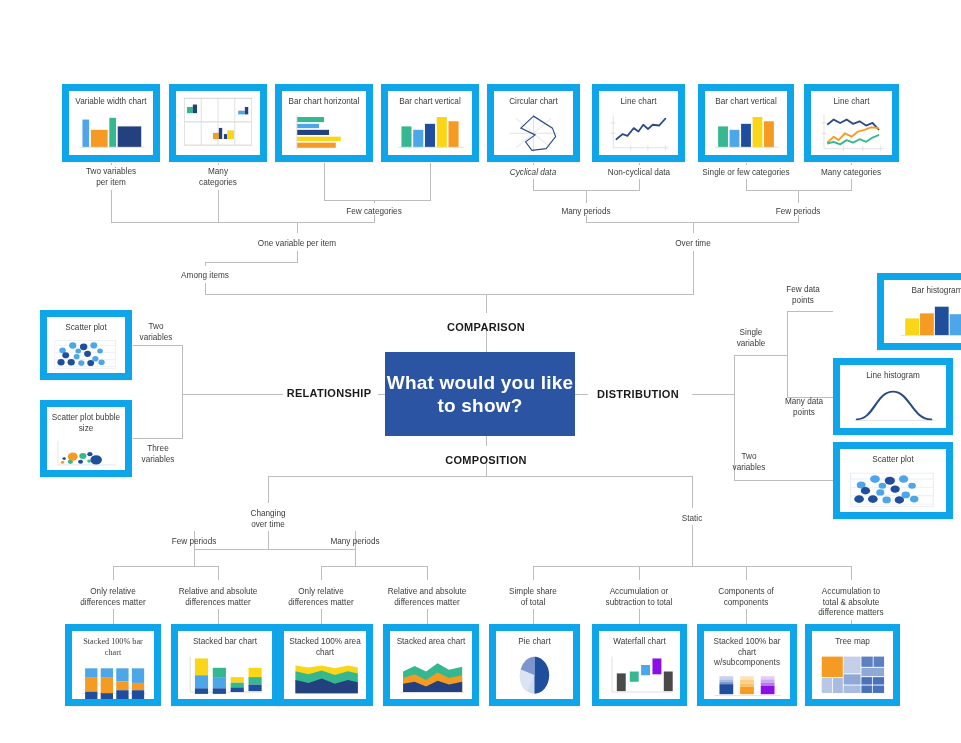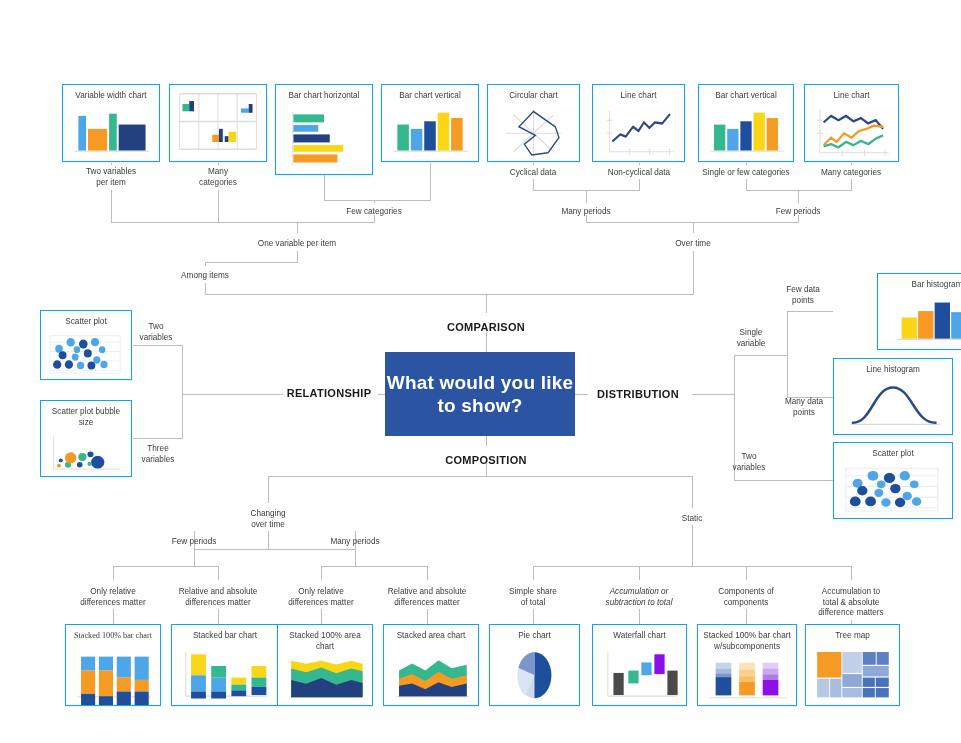--- a/index.html
+++ b/index.html
@@ -1,21 +1,21 @@
 <!DOCTYPE html>
 <html><head>
 <meta charset="utf-8">
 <style>
   html,body{margin:0;padding:0;background:#ffffff;}
   body{width:961px;height:743px;position:relative;overflow:hidden;
        font-family:"Liberation Sans","DejaVu Sans",sans-serif;color:#2b2b2b;}
   #stage{position:absolute;left:0;top:0;width:961px;height:743px;}
   svg.lines{position:absolute;left:0;top:0;width:961px;height:743px;pointer-events:none;}
 
-  .card{position:absolute;background:#fff;border:1px solid #0ea5e9;
+  .card{position:absolute;background:#fff;border:7px solid #0ea5e9;
         box-shadow:0 1px 2px rgba(0,0,0,.07);box-sizing:border-box;
         display:flex;flex-direction:column;align-items:center;}
   .card .ct{font-size:8.2px;line-height:10.5px;text-align:center;color:#3b3b3b;
             padding:6px 4px 3px 4px;width:100%;box-sizing:border-box;}
   .card .cg{flex:1;width:100%;position:relative;}
   .card .cg svg{position:absolute;left:0;top:0;width:100%;height:100%;}
 
   .lbl{position:absolute;font-size:8.2px;line-height:10.5px;color:#3b3b3b;
        text-align:center;transform:translateX(-50%);white-space:pre-line;}
 
@@ -127,21 +127,21 @@
   <div class="cat" style="left: 486px; top: 454px;">COMPOSITION</div>
 
   <div id="labels">
       <div class="lbl" style="left: 111px; top: 167px; width: 130px; margin-left: 0px;">Two variables
 per item</div>
       <div class="lbl" style="left: 218px; top: 167px; width: 130px; margin-left: 0px;">Many
 categories</div>
       <div class="lbl" style="left: 374px; top: 207px; width: 130px; margin-left: 0px;">Few categories</div>
       <div class="lbl" style="left: 297px; top: 239px; width: 130px; margin-left: 0px;">One variable per item</div>
       <div class="lbl" style="left: 205px; top: 271px; width: 130px; margin-left: 0px;">Among items</div>
-      <div class="lbl" style="left: 533px; top: 168px; width: 130px; margin-left: 0px;">Cyclical data</div>
+      <div class="lbl" style="left: 533px; top: 168px; width: 130px; margin-left: 0px; font-style: italic;">Cyclical data</div>
       <div class="lbl" style="left: 639px; top: 168px; width: 130px; margin-left: 0px;">Non-cyclical data</div>
       <div class="lbl" style="left: 746px; top: 168px; width: 130px; margin-left: 0px;">Single or few categories</div>
       <div class="lbl" style="left: 851px; top: 168px; width: 130px; margin-left: 0px;">Many categories</div>
       <div class="lbl" style="left: 586px; top: 207px; width: 130px; margin-left: 0px;">Many periods</div>
       <div class="lbl" style="left: 798px; top: 207px; width: 130px; margin-left: 0px;">Few periods</div>
       <div class="lbl" style="left: 693px; top: 239px; width: 130px; margin-left: 0px;">Over time</div>
       <div class="lbl" style="left: 156px; top: 322px; width: 130px; margin-left: 0px;">Two
 variables</div>
       <div class="lbl" style="left: 158px; top: 444px; width: 130px; margin-left: 0px;">Three
 variables</div>
@@ -161,21 +161,21 @@
       <div class="lbl" style="left: 113px; top: 587px; width: 130px; margin-left: 0px;">Only relative
 differences matter</div>
       <div class="lbl" style="left: 218px; top: 587px; width: 130px; margin-left: 0px;">Relative and absolute
 differences matter</div>
       <div class="lbl" style="left: 321px; top: 587px; width: 130px; margin-left: 0px;">Only relative
 differences matter</div>
       <div class="lbl" style="left: 427px; top: 587px; width: 130px; margin-left: 0px;">Relative and absolute
 differences matter</div>
       <div class="lbl" style="left: 533px; top: 587px; width: 130px; margin-left: 0px;">Simple share
 of total</div>
-      <div class="lbl" style="left: 639px; top: 587px; width: 130px; margin-left: 0px; font-style: italic;">Accumulation or
+      <div class="lbl" style="left: 639px; top: 587px; width: 130px; margin-left: 0px;">Accumulation or
 subtraction to total</div>
       <div class="lbl" style="left: 746px; top: 587px; width: 130px; margin-left: 0px;">Components of
 components</div>
       <div class="lbl" style="left: 851px; top: 587px; width: 130px; margin-left: 0px;">Accumulation to
 total &amp; absolute
 difference matters</div>
     </div>
   <div id="cards">
       <div class="card" style="left: 62px; top: 84px; width: 98px; height: 78px;">
         <div class="ct">Variable width
@@ -202,21 +202,21 @@
             <rect x="20" y="11" width="5" height="7" fill="#24417f"></rect>
             <rect x="74" y="16" width="8" height="3" fill="#4da6e8"></rect>
             <rect x="82" y="13" width="4" height="6" fill="#24417f"></rect>
             <rect x="44" y="34" width="7" height="5" fill="#f59a23"></rect>
             <rect x="51" y="30" width="4" height="9" fill="#24417f"></rect>
             <rect x="57" y="35" width="4" height="4" fill="#24417f"></rect>
             <rect x="61" y="32" width="8" height="7" fill="#fbd617"></rect>
           </svg>
         </div>
       </div>
-      <div class="card" style="left: 275px; top: 84px; width: 98px; height: 91px;">
+      <div class="card" style="left: 275px; top: 84px; width: 98px; height: 78px;">
         <div class="ct">Bar chart horizontal</div>
         <div class="cg">
           <svg viewBox="0 0 100 52" preserveAspectRatio="none" xmlns="http://www.w3.org/2000/svg">
             <rect x="18" y="7" width="32" height="6" fill="#35b88f"></rect>
             <rect x="18" y="15" width="26" height="5" fill="#4da6e8"></rect>
             <rect x="18" y="22" width="38" height="6" fill="#24417f"></rect>
             <rect x="18" y="30" width="52" height="5" fill="#fbd617"></rect>
             <rect x="18" y="37" width="46" height="6" fill="#f59a23"></rect>
             <line x1="17.5" y1="5" x2="17.5" y2="45" stroke="#dcdcdc" stroke-width="1"></line>
           </svg>

